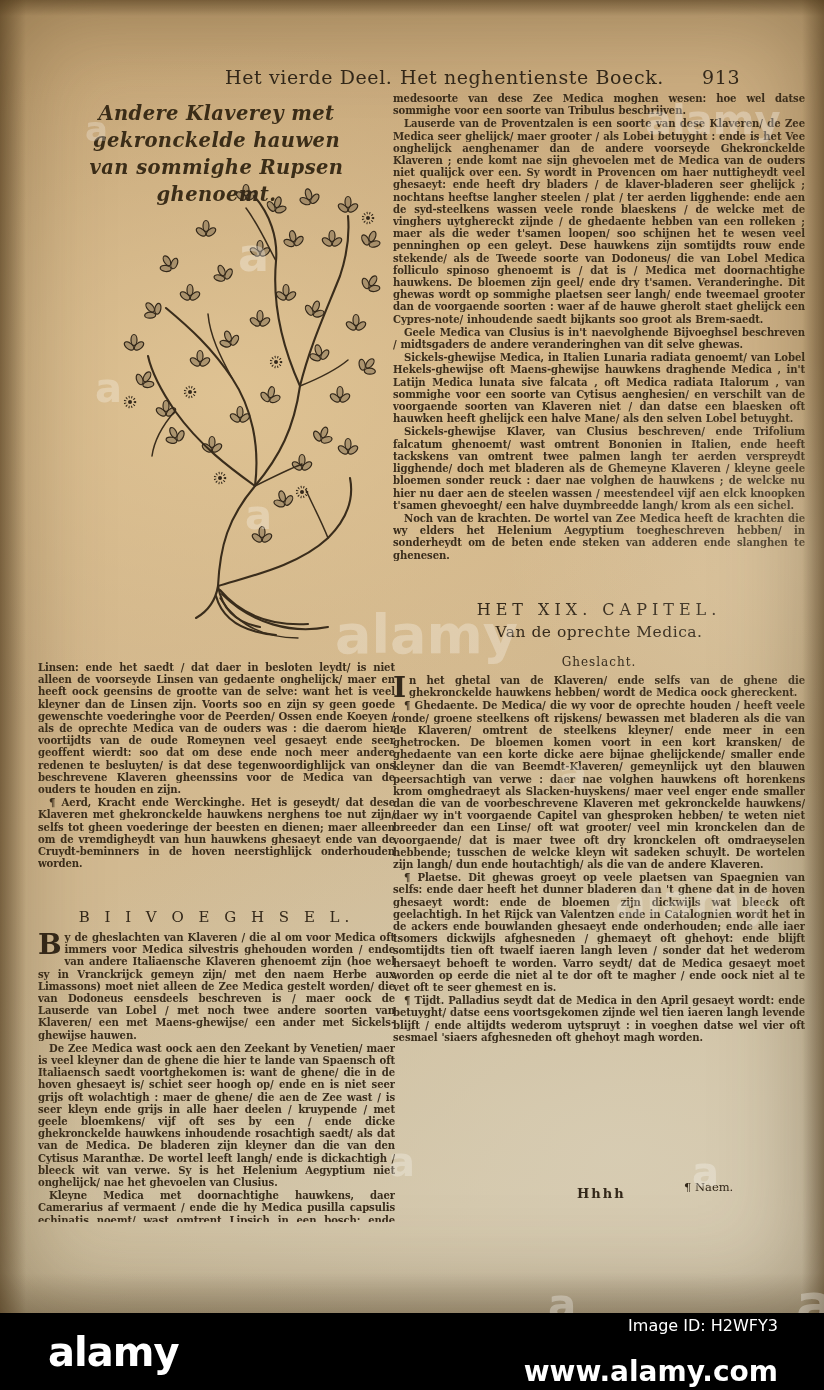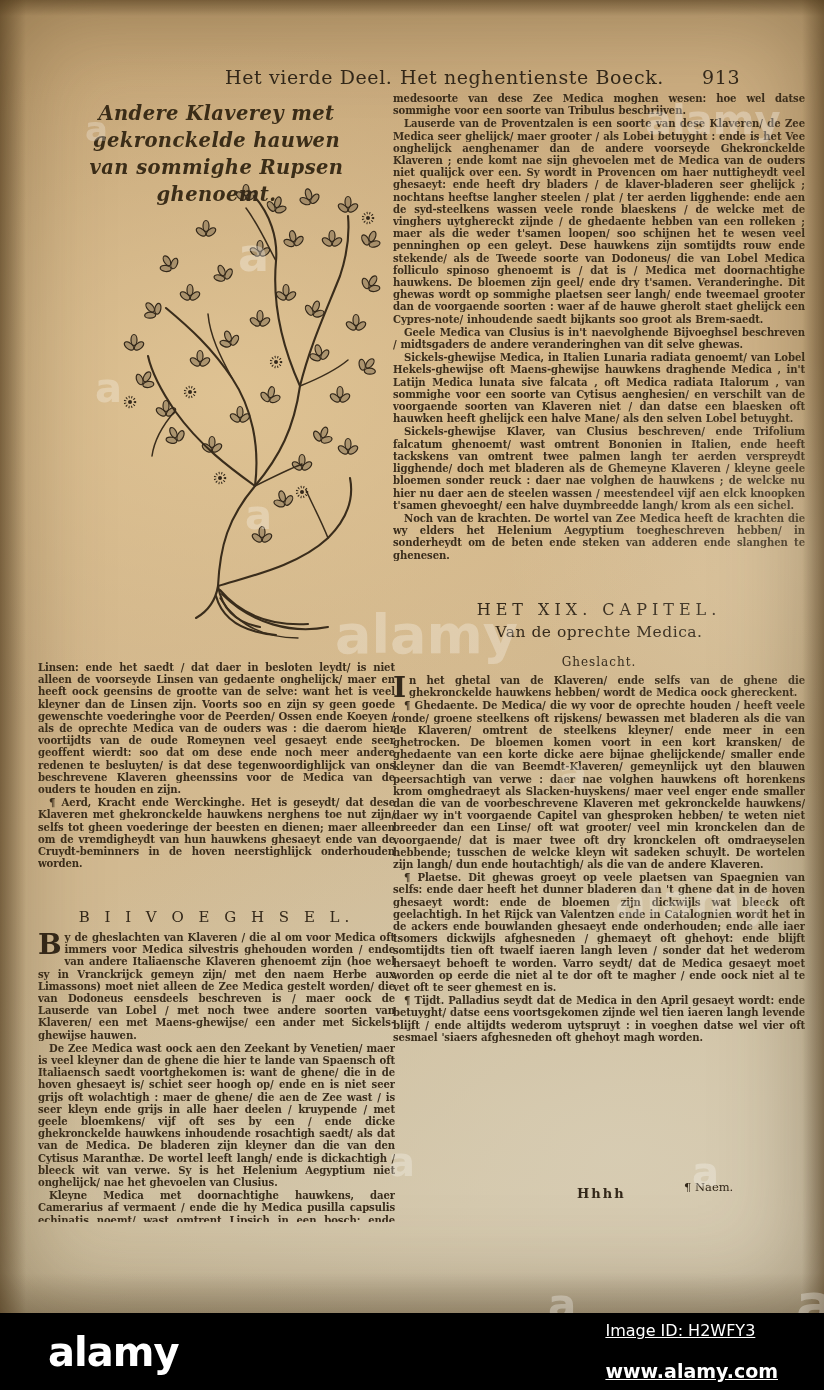--- a/index.html
+++ b/index.html
@@ -64,23 +64,23 @@
     position:absolute;color:#ffffff;font-family:"DejaVu Sans","Liberation Sans",sans-serif;
     font-weight:700;line-height:1;filter:blur(.4px);
   }
   
   .bar{
     position:absolute;left:0;bottom:0;width:824px;height:77px;background:#000;
     display:flex;align-items:center;justify-content:space-between;
     font-family:"DejaVu Sans","Liberation Sans",sans-serif;
   }
   .bar-logo{color:#fff;font-size:40px;font-weight:700;letter-spacing:-1px;margin-left:48px;}
-  .bar-right{text-align:left;margin-right:46px;color:#fff;text-decoration:underline;}
+  .bar-right{text-align:right;margin-right:46px;color:#fff;}
   .bar-id{font-size:16px;margin-bottom:4px;}
-  .bar-url{font-size:19px;font-weight:700;margin-top:20px;}
+  .bar-url{font-size:28px;font-weight:700;margin-top:20px;}
 </style>
 </head>
 <body>
 
 <div class="paper">
 
   <span class="hdr" style="left:225px;">Het vierde Deel.</span>
   <span class="hdr" style="left:400px;">Het neghentienste Boeck.</span>
   <span class="hdr" style="left:702px;">913</span>
 

